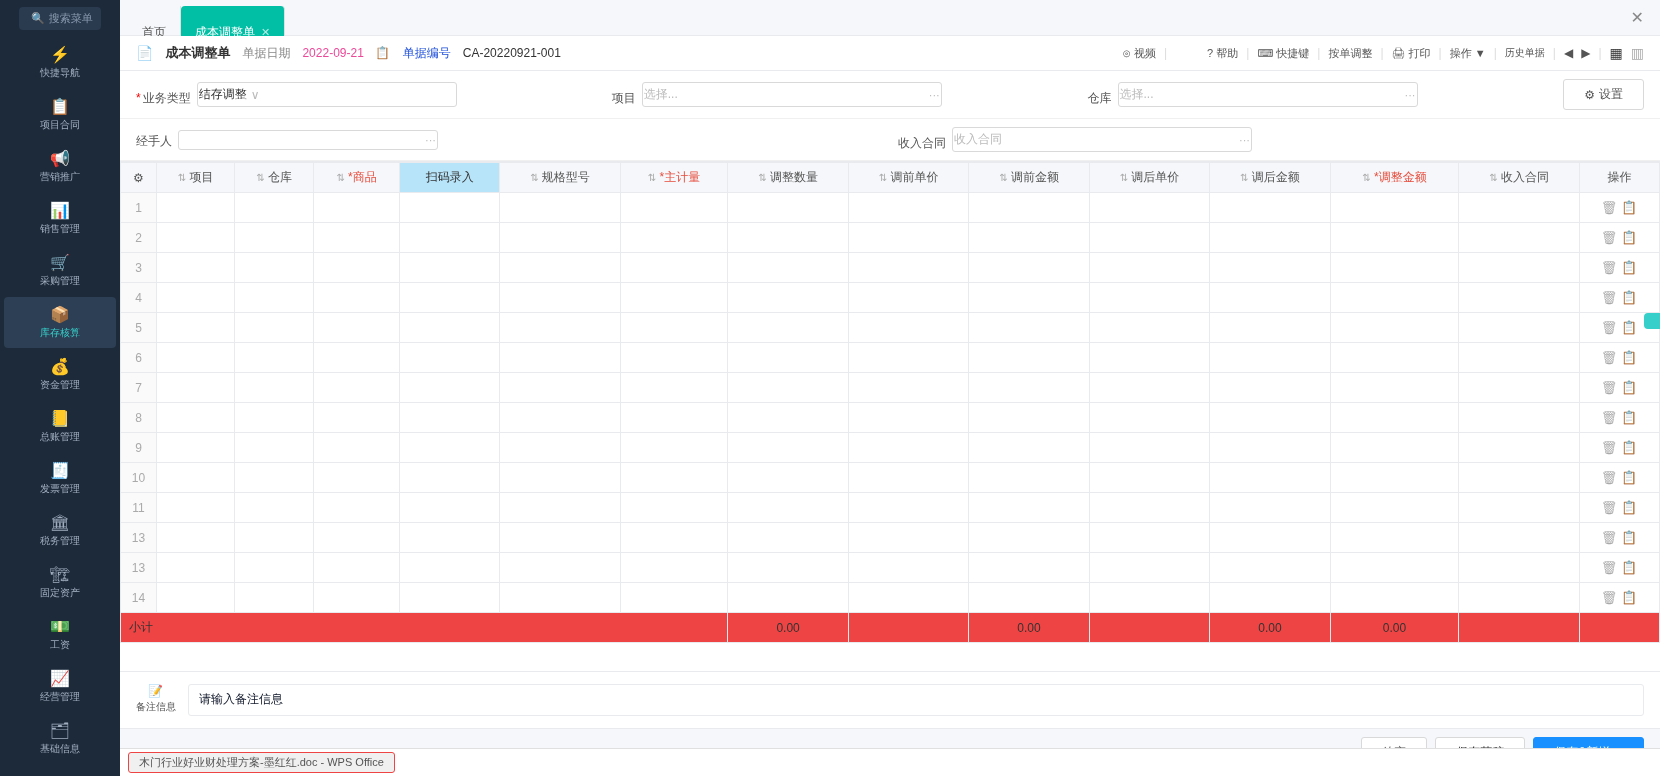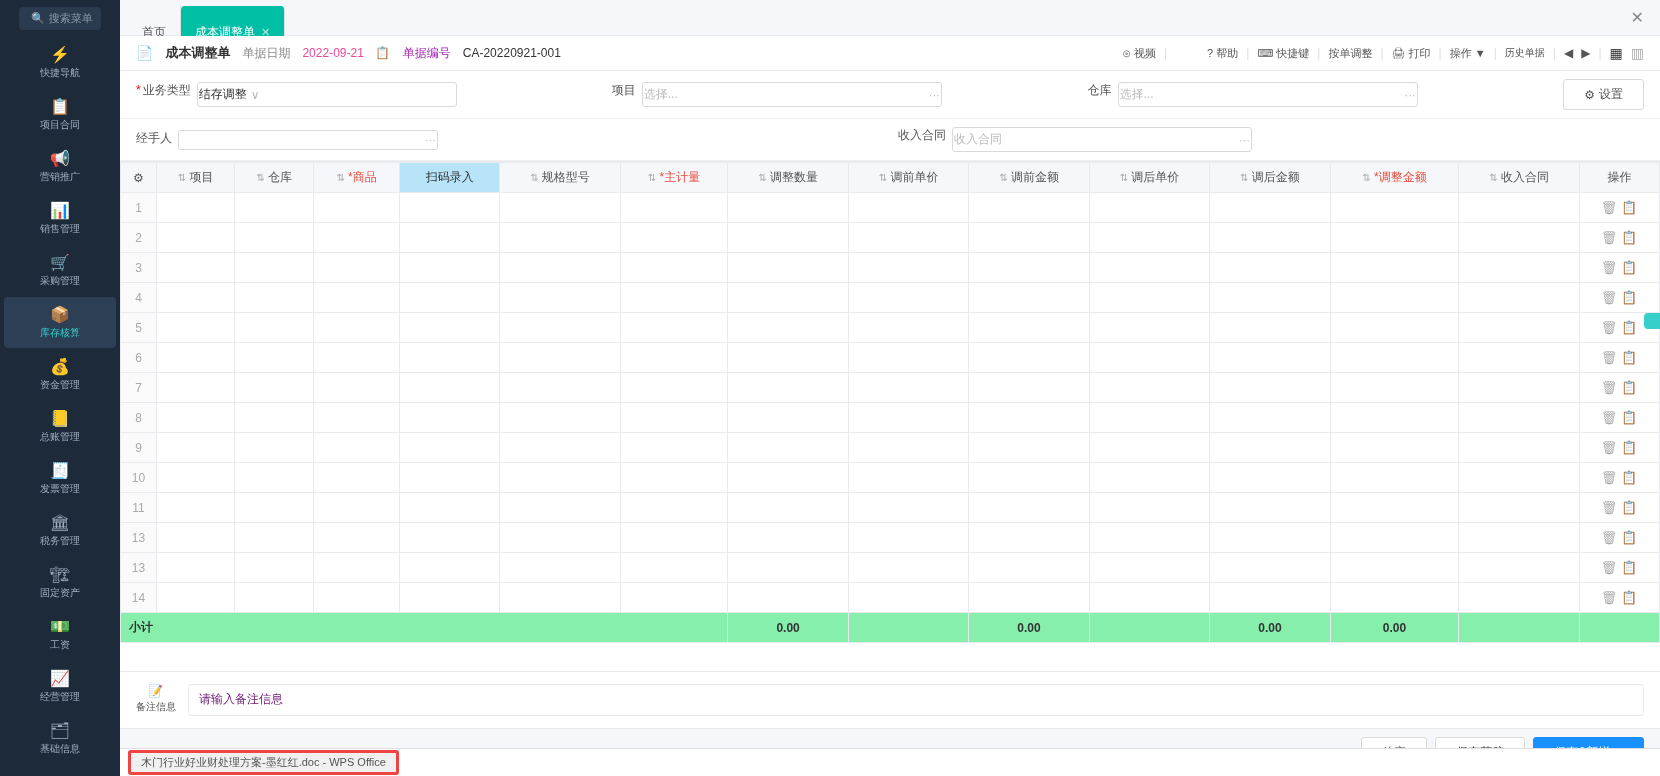--- a/index.html
+++ b/index.html
@@ -114,21 +114,21 @@
     .form-row {
       display: flex;
       align-items: center;
       padding: 8px 16px;
       border-bottom: 1px solid #f0f0f0;
       gap: 16px;
       flex-shrink: 0;
     }
     .field-group {
       display: flex;
-      align-items: flex-start;
+      align-items: flex-end;
       gap: 6px;
       flex: 1;
     }
     .field-label { color: #555; white-space: nowrap; }
     .field-label.required::before { content: '*'; color: red; margin-right: 2px; }
     .field-input {
       flex: 1;
       border: 1px solid #d9d9d9;
       border-radius: 3px;
       padding: 3px 1px;
@@ -170,21 +170,21 @@
     td {
       border: 1px solid #e8eaed;
       padding: 4px;
       text-align: center;
       color: #333;
       height: 30px;
     }
     td.row-num { color: #aaa; width: 30px; background: #fafafa; }
     .action-cell { display: flex; align-items: center; justify-content: center; gap: 4px; }
     .action-btn { cursor: pointer; color: #aaa; font-size: 13px; }
-    tr.summary-row td { background: #86efac; font-weight: 700; }
+    tr.summary-row td { background: #ef4444; font-weight: 400; }
 
     
     .th-settings { width: 36px; }
 
     
     .bottom-section {
       border-top: 1px solid #e8eaed;
       padding: 12px 16px;
       display: flex;
       align-items: flex-start;
@@ -192,21 +192,21 @@
       background: #fff;
       flex-shrink: 0;
     }
     .notes-icon { color: #36cfc9; font-size: 20px; display: flex; flex-direction: column; align-items: center; gap: 2px; cursor: pointer; }
     .notes-label { font-size: 10px; color: #555; }
     .notes-input {
       flex: 1;
       border: 1px solid #e8eaed;
       border-radius: 3px;
       padding: 6px 10px;
-      color: #701a75;
+      color: #0f172a;
       cursor: text;
       min-height: 32px;
     }
 
     
     .footer-bar {
       display: flex;
       align-items: center;
       justify-content: flex-end;
       padding: 8px 16px;
@@ -234,21 +234,21 @@
       right: 0;
       height: 28px;
       background: #fff;
       border-top: 1px solid #e0e0e0;
       display: flex;
       align-items: center;
       padding: 0 8px;
     }
     .taskbar-item {
       background: #f0f0f0;
-      border: 3px solid #ef4444;
+      border: 1px solid #ef4444;
       border-radius: 3px;
       padding: 2px 10px;
       font-size: 11px;
       color: #555;
       cursor: pointer;
     }
   </style>
 </head>
 <body>
 
@@ -341,21 +341,21 @@
   </div>
 
   <div class="content">
 
     <div class="doc-header">
       <span style="color:#36cfc9;font-size:14px;">📄</span>
       <span style="font-weight:bold;color:#333;font-size:13px;">成本调整单</span>
       <span style="color:#888;text-align:center;">单据日期</span>
       <span style="color:#ec4899;font-weight:500;">2022-09-21</span>
       <span style="color:#bbb;">📋</span>
-      <span style="color:#a21caf;">单据编号</span>
+      <span style="color:#1d4ed8;">单据编号</span>
       <span style="color:#333;font-weight:500;">CA-20220921-001</span>
       <div class="doc-header-right">
         <span style="cursor:pointer;color:#555;font-size:11px;">⊙ 视频</span>
         <span style="color:#ddd;">|</span>
         <span style="cursor:pointer;color:#555;font-size:11px;margin-left:32px;">? 帮助</span>
         <span style="color:#ddd;">|</span>
         <span style="cursor:pointer;color:#555;font-size:11px;">⌨ 快捷键</span>
         <span style="color:#ddd;">|</span>
         <span style="cursor:pointer;color:#555;font-size:11px;">按单调整</span>
         <span style="color:#ddd;">|</span>

